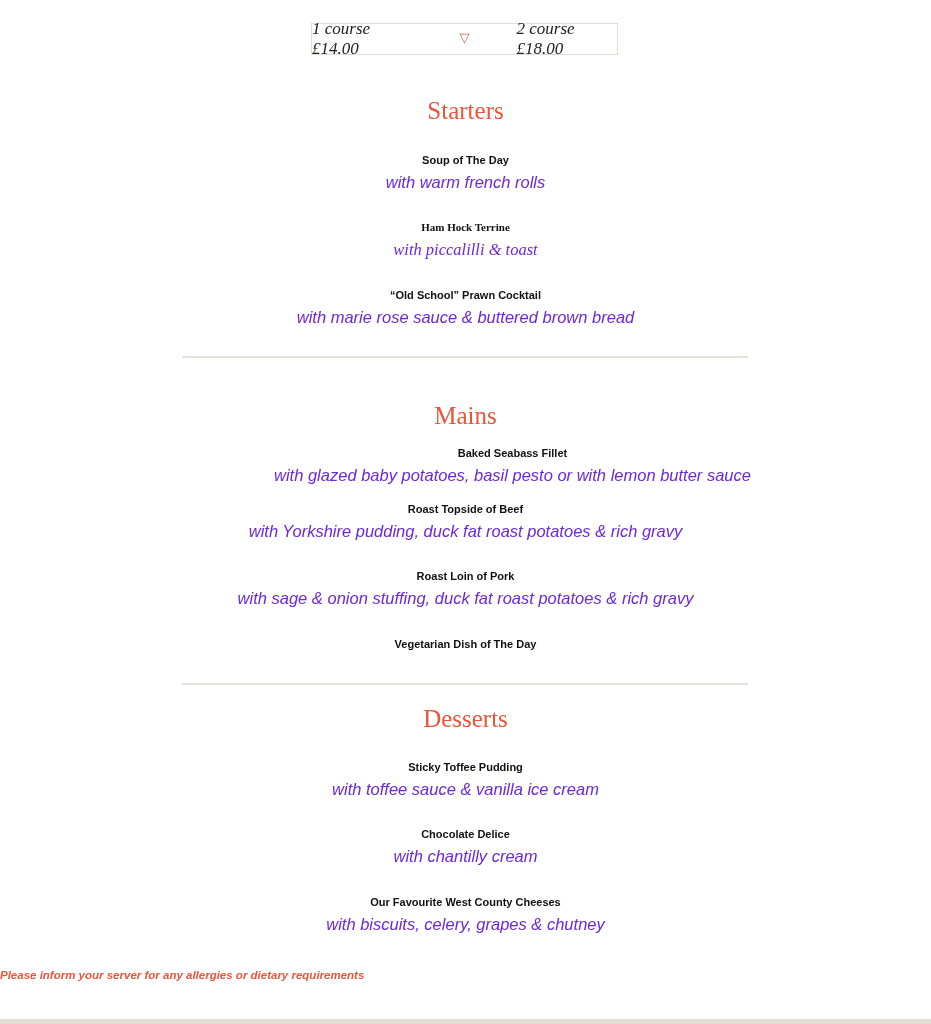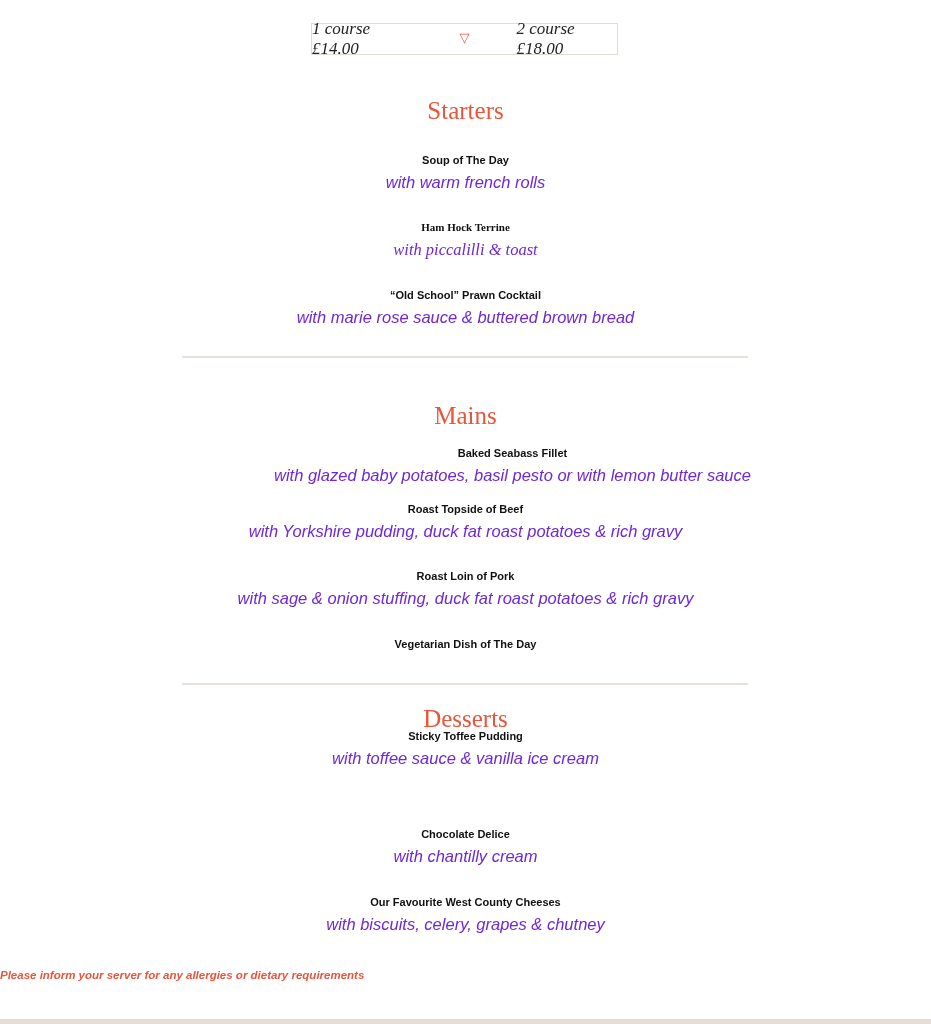--- a/index.html
+++ b/index.html
@@ -52,21 +52,21 @@
   <div class="name">Roast Loin of Pork</div>
   <div class="desc">with sage &amp; onion stuffing, duck fat roast potatoes &amp; rich gravy</div>
 </div>
 <div class="item" style="top:633px;">
   <div class="name">Vegetarian Dish of The Day</div>
 </div>
 
 <div class="divider" style="top:683px;"></div>
 
 <div class="section-title" style="top:705px;text-align:center;">Desserts</div>
-<div class="item" style="top:725px;">
+<div class="item" style="top:756px;">
   <div class="name">Sticky Toffee Pudding</div>
   <div class="desc">with toffee sauce &amp; vanilla ice cream</div>
 </div>
 <div class="item" style="top:823px;">
   <div class="name">Chocolate Delice</div>
   <div class="desc">with chantilly cream</div>
 </div>
 <div class="item" style="top:891px;">
   <div class="name">Our Favourite West County Cheeses</div>
   <div class="desc">with biscuits, celery, grapes &amp; chutney</div>

